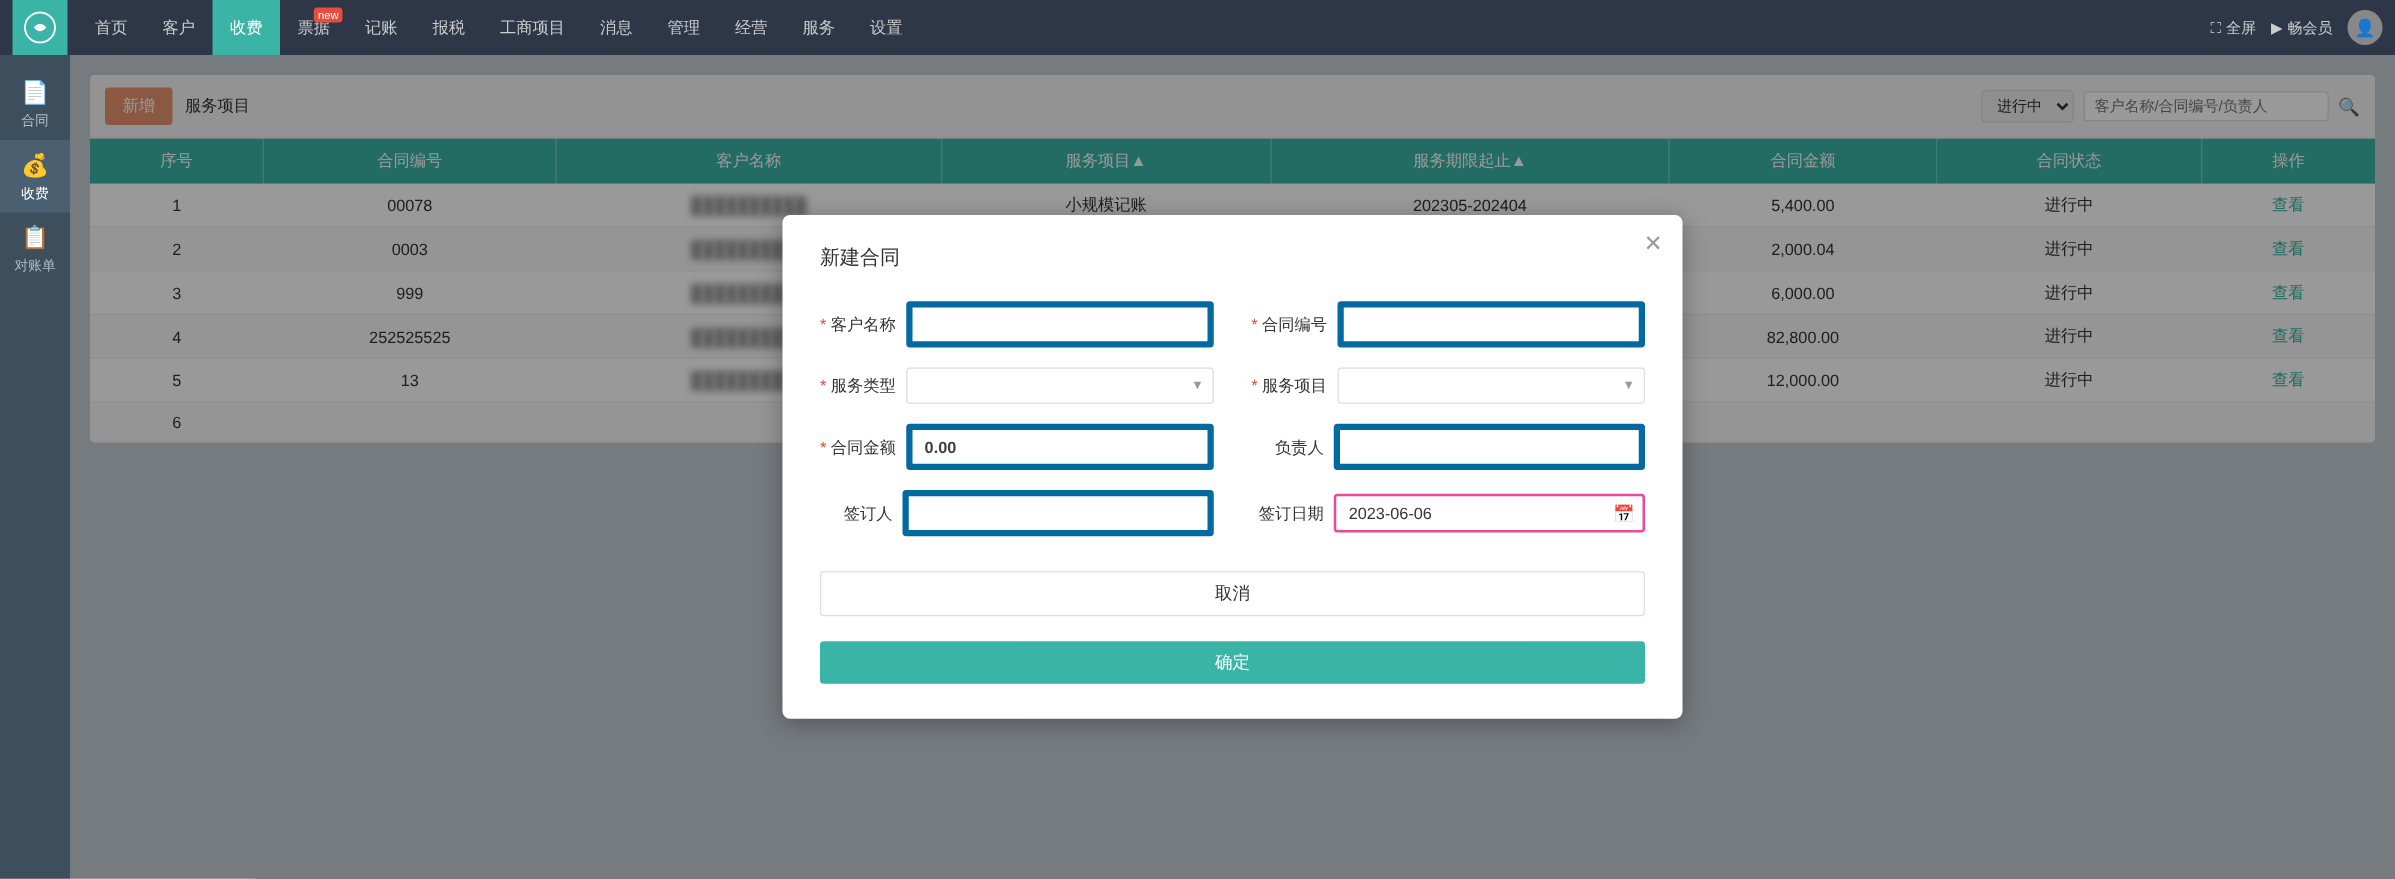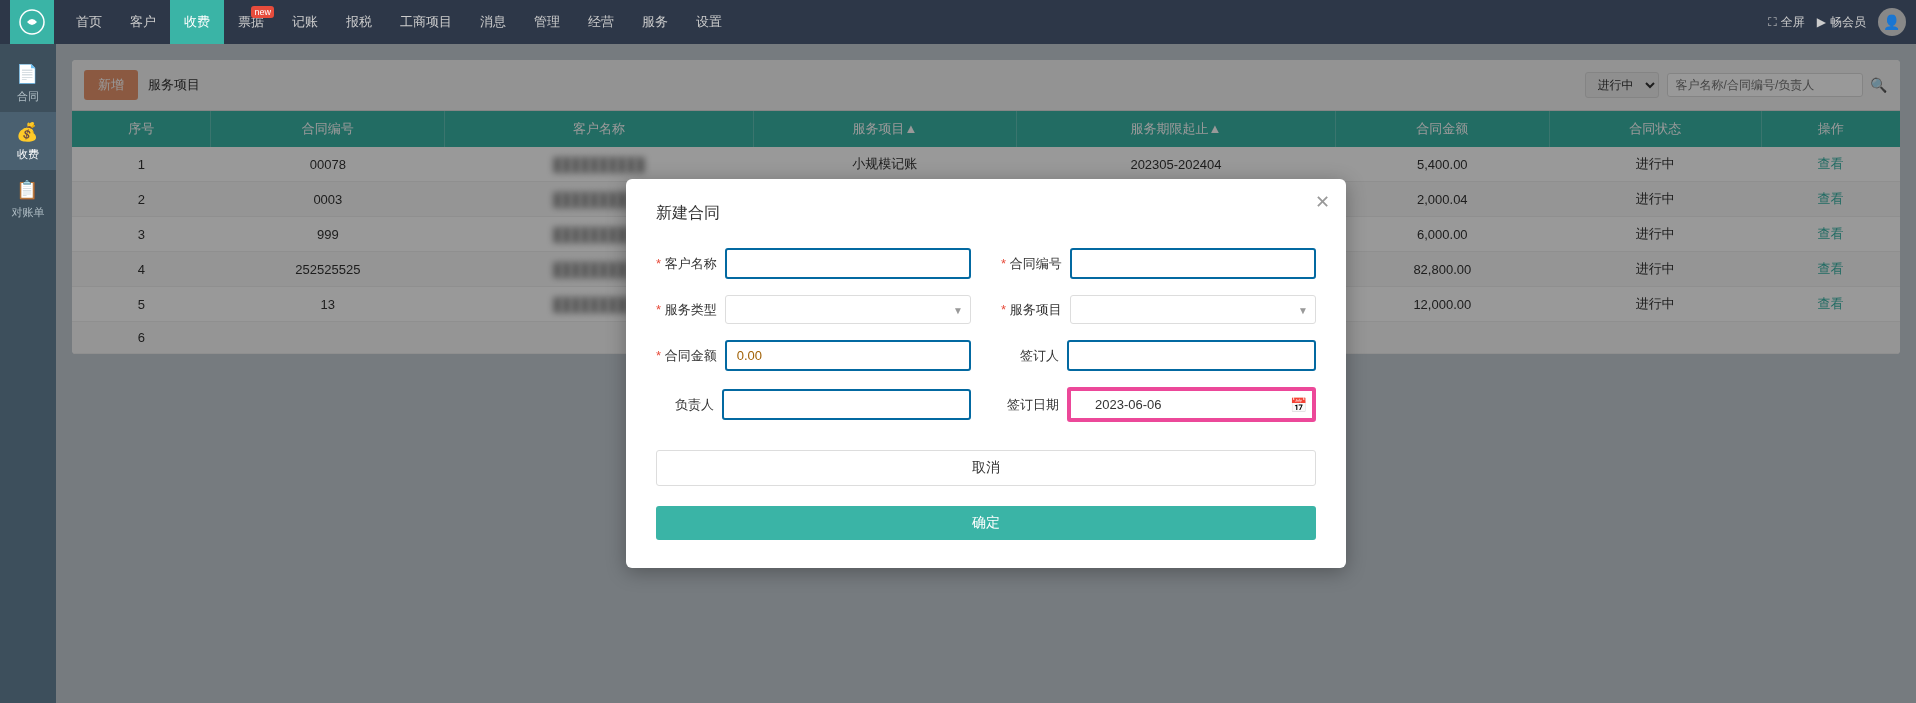--- a/index.html
+++ b/index.html
@@ -266,26 +266,27 @@
       white-space: nowrap;
       min-width: 58px;
       text-align: right;
     }
     .form-label.required::before {
       content: "* ";
       color: #e74c3c;
     }
     .form-input {
       flex: 1;
-      border: 2px solid #0369a1;
+      border: 5px solid #0369a1;
       border-radius: 3px;
       padding: 6px 10px;
       font-size: 13px;
       outline: none;
-      color: #a16207;
+      color: #404040;
+      font-weight: bold;
     }
     .form-select-wrap {
       flex: 1;
       position: relative;
     }
     .form-select {
       width: 100%;
       border: 1px solid #ddd;
       border-radius: 3px;
       padding: 6px 10px;
@@ -303,23 +304,23 @@
       color: #999;
       pointer-events: none;
       font-size: 10px;
     }
     .date-input-wrap {
       flex: 1;
       position: relative;
     }
     .date-input {
       width: 100%;
-      border: 4px solid #ec4899;
-      border-radius: 3px;
-      padding: 6px 24px;
+      border: 2px solid #ec4899;
+      border-radius: 3px;
+      padding: 6px 10px;
       font-size: 13px;
       outline: none;
       color: #333;
     }
     .date-icon {
       position: absolute;
       right: 8px; top: 50%;
       transform: translateY(-50%);
       color: #999;
       cursor: pointer;
@@ -536,26 +537,26 @@
               </select>
               <span class="select-arrow">▼</span>
             </div>
           </div>
 
           <div class="form-row">
             <span class="form-label required">合同金额</span>
             <input class="form-input" type="text" value="0.00" style="">
           </div>
           <div class="form-row">
+            <span class="form-label">负责人</span>
+            <input class="form-input" type="text" style="">
+          </div>
+
+          <div class="form-row">
             <span class="form-label">签订人</span>
-            <input class="form-input" type="text" style="">
-          </div>
-
-          <div class="form-row">
-            <span class="form-label">负责人</span>
             <input class="form-input" type="text" style="">
           </div>
           <div class="form-row">
             <span class="form-label">签订日期</span>
             <div class="date-input-wrap">
               <input class="date-input" type="text" value="2023-06-06" style="">
               <span class="date-icon">📅</span>
             </div>
           </div>
 

